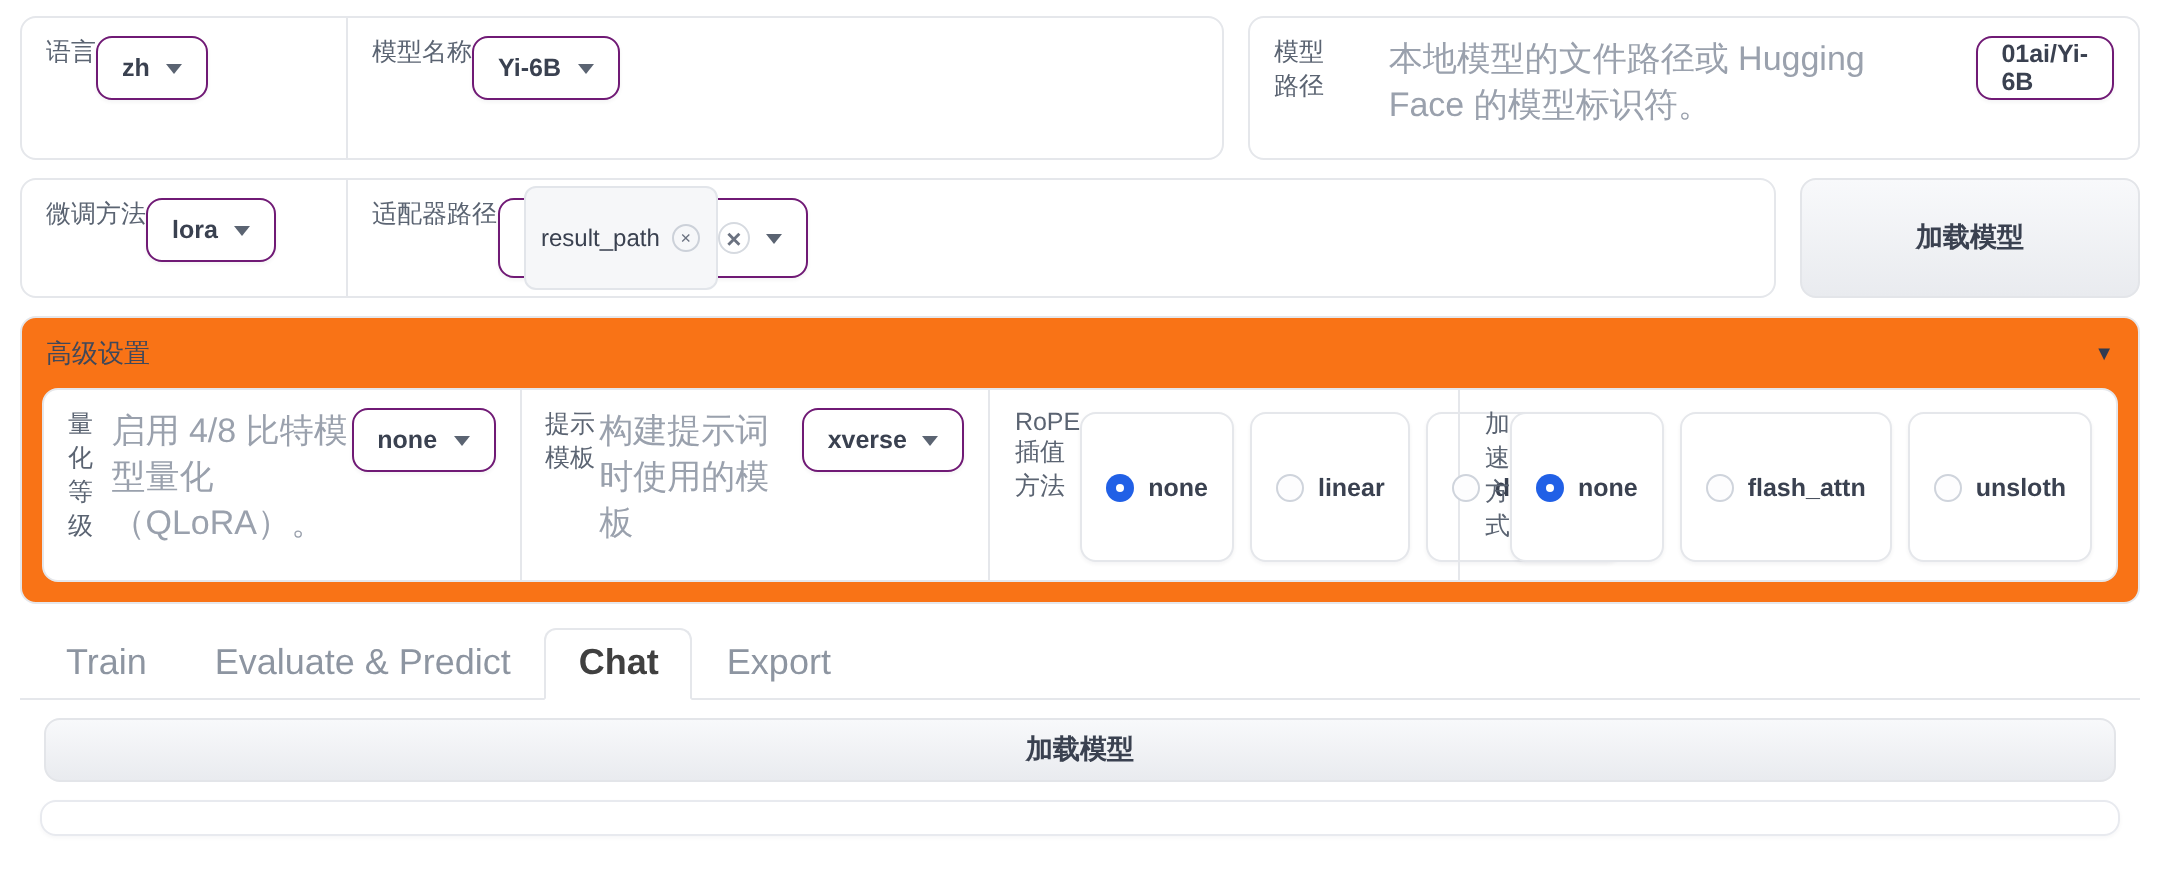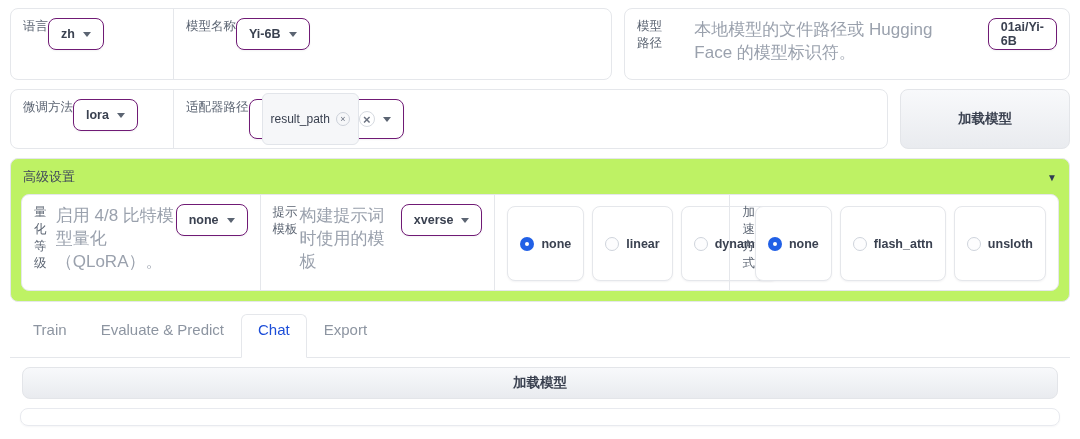--- a/index.html
+++ b/index.html
@@ -36,44 +36,44 @@
     width:16px; height:16px; display:inline-flex; align-items:center; justify-content:center;
     cursor:pointer; line-height:1; background:#fff; }
   .multiselect { height:40px; }
 
   
   .btn { display:flex; align-items:center; justify-content:center;
     background:linear-gradient(to bottom,#f8f9fb,#e9ebef); border:1px solid #e3e5e9;
     border-radius:8px; font-size:13.5px; font-weight:700; color:#3a4150; cursor:pointer; }
 
   
-  .accordion { border:1px solid #e5e7eb; border-radius:8px; background:#bef264; margin-bottom:9px; }
+  .accordion { border:1px solid #e5e7eb; border-radius:8px; background:#f97316; margin-bottom:9px; }
   .acc-head { display:flex; align-items:center; justify-content:space-between;
     padding:9px 12px 6px 12px; cursor:pointer; }
   .acc-title { font-size:13px; color:#40485a; }
   .acc-arrow { font-size:10px; color:#303b52; }
   .acc-body { margin:2px 10px 10px 10px; }
 
   
   .radio-row { display:flex; gap:8px; margin-top:2px; }
   .radio-item { display:inline-flex; align-items:center; gap:7px; border:1px solid #e5e7eb;
     border-radius:8px; background:#fff; box-shadow:0 1px 2px rgba(16,24,40,.05);
     padding:7px 12px; font-size:12.5px; font-weight:600; color:#3a4150; cursor:pointer; }
   .radio-dot { width:14px; height:14px; border-radius:50%; border:1px solid #cfd4dc;
     background:#fdfdfe; position:relative; flex:0 0 auto; }
   .radio-item.selected .radio-dot { border:none; background:#2160e6; }
   .radio-item.selected .radio-dot::after { content:""; position:absolute; left:5px; top:5px;
     width:4px; height:4px; border-radius:50%; background:#fff; }
 
   
   .tabbar { display:flex; align-items:flex-end; border-bottom:1px solid #e5e7eb;
     padding:0 6px; margin-top:3px; }
-  .tab { font-size:15px; color:#8d95a1; padding:6px 16px 19px 16px; cursor:pointer;
+  .tab { font-size:18px; color:#8d95a1; padding:6px 16px 7px 16px; cursor:pointer;
     border:1px solid transparent; margin-bottom:-1px; white-space:nowrap; }
-  .tab.active { color:#1d4ed8; font-weight:400; background:#fff; border:1px solid #e5e7eb;
+  .tab.active { color:#404040; font-weight:700; background:#fff; border:1px solid #e5e7eb;
     border-bottom:1px solid #fff; border-radius:6px 6px 0 0; }
 
   .tab-content { padding:9px 12px 0 12px; }
   .btn-row { display:flex; gap:12px; margin-bottom:9px; }
   .btn-row .btn { flex:1; height:32px; }
 
   .info-panel { border:1px solid #e8eaef; border-radius:8px; padding:8px 9px;
     box-shadow:0 1px 2px rgba(16,24,40,.04); margin:0 -2px; }
 </style>
 </head>
@@ -152,20 +152,21 @@
         </div>
         <div class="col" style="width:260px;">
           <div class="label" style="margin-bottom:15px;">提示模板</div>
           <div class="info" style="margin-top:0;margin-bottom:8px;">构建提示词时使用的模板</div>
           <div class="dropdown">
             <span>xverse</span>
             <span class="caret"></span>
           </div>
         </div>
         <div class="col" style="width:235px;">
+          <div class="label">RoPE 插值方法</div>
           <div class="radio-row">
             <div class="radio-item selected">
               <span class="radio-dot"></span>
               <span>none</span>
             </div>
             <div class="radio-item">
               <span class="radio-dot"></span>
               <span>linear</span>
             </div>
             <div class="radio-item">

